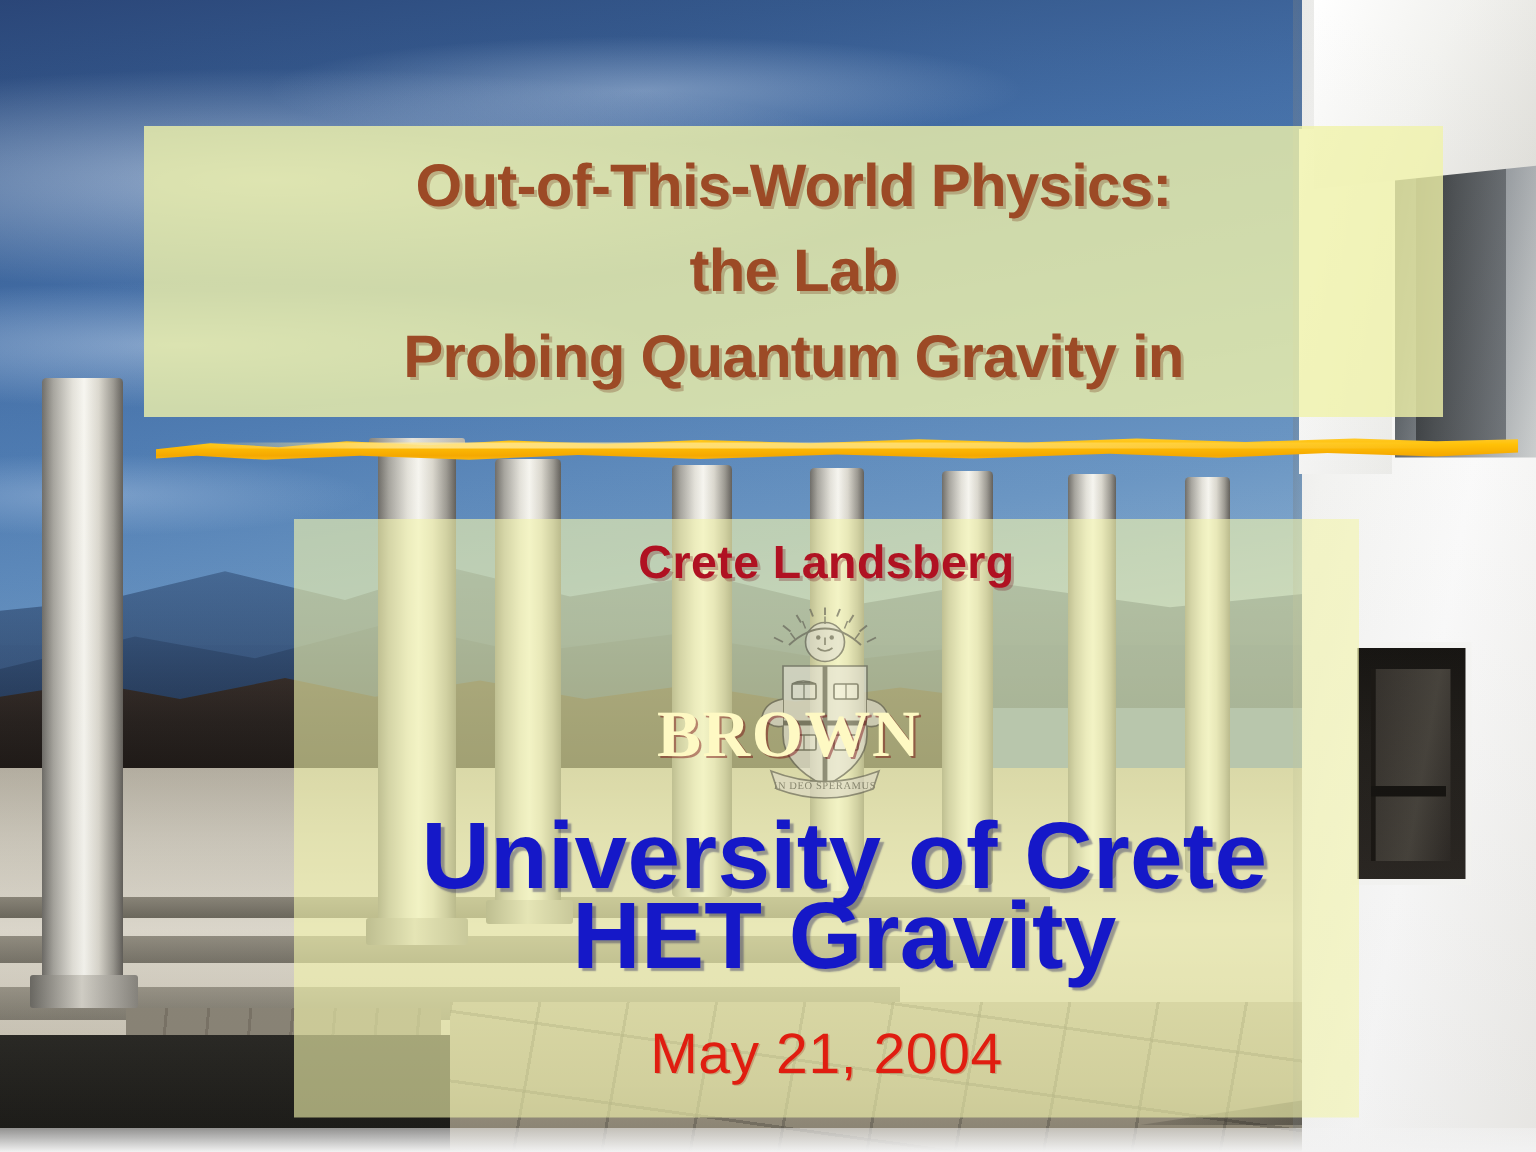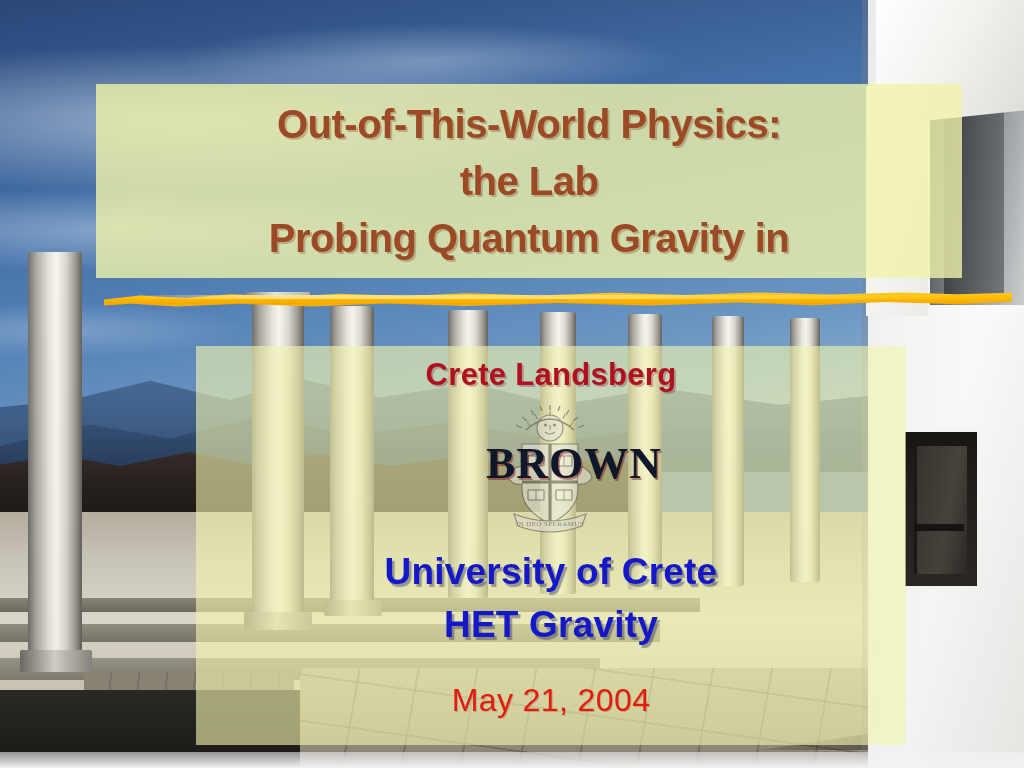--- a/index.html
+++ b/index.html
@@ -200,41 +200,43 @@
 
   
   .brown-logo {
     position:absolute; left:438px; top:404px; width:224px; height:132px;
   }
   .crest {
     position:absolute; left:62px; top:0; width:100px; height:132px;
     opacity:.62;
   }
   .brown-word, .univ-word {
-    position:absolute; width:224px; text-align:right;
+    position:absolute; width:224px; text-align:left;
     font-family:"Liberation Serif", serif; font-weight:bold;
-    color:#0f172a;
+    color:#fef9c3;
     text-shadow: 1.5px 1.5px 0 rgba(120,6,10,.45);
+    margin-top: 26px;
   }
   .brown-word { top:38px; font-size:44px; letter-spacing:1px; line-height:44px; }
   .univ-word  { top:87px; font-size:26px; letter-spacing:1.6px; line-height:26px; }
 
   
   .venue {
     position:absolute; left:196px; top:545px; width:710px;
     text-align:center;
-    font-weight:bold; font-size:37px; line-height:53px;
+    font-weight:bold; font-size:63px; line-height:53px;
     letter-spacing:.2px;
     color:#1518c8;
     text-shadow: 2.5px 2.5px 1px rgba(40,40,90,.42);
+    padding-left: 12px;
   }
   .slide-date {
     position:absolute; left:196px; top:682px; width:710px;
     text-align:center;
-    font-size:32px; font-weight:normal; letter-spacing:.4px;
+    font-size:38px; font-weight:normal; letter-spacing:.4px;
     color:#e01d10;
     text-shadow: 1px 1px 0 rgba(150,30,10,.25);
   }
 </style>
 </head>
 <body>
 
 <div id="slide">
 
   <div class="bg">

